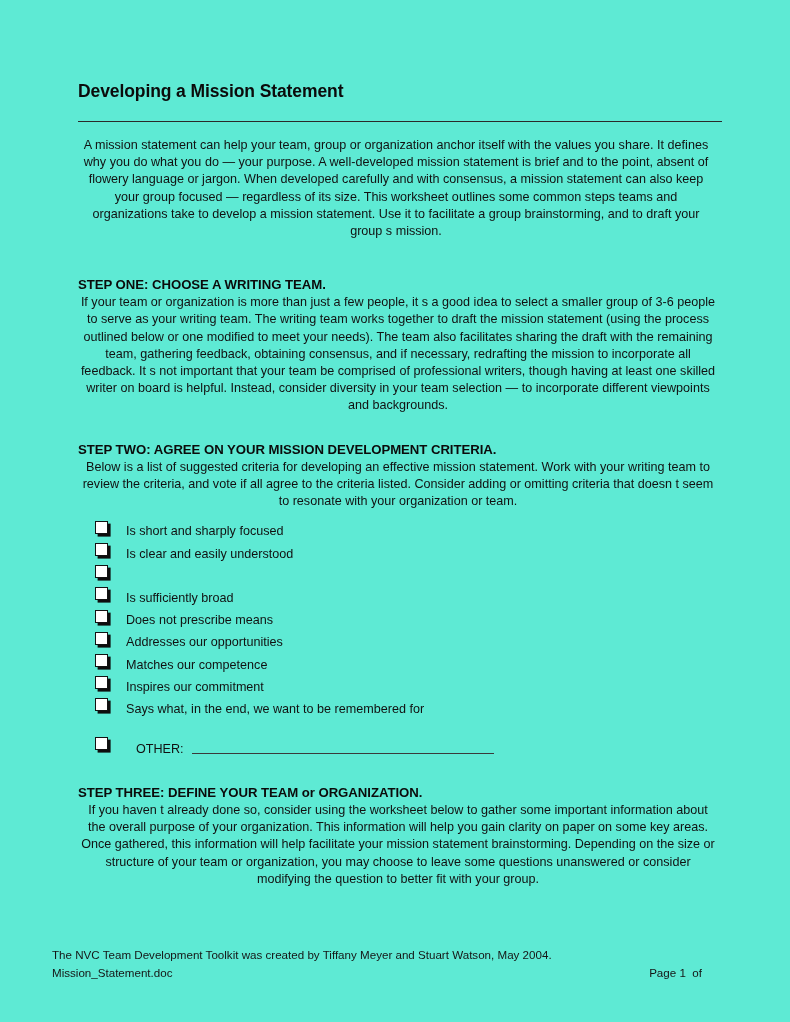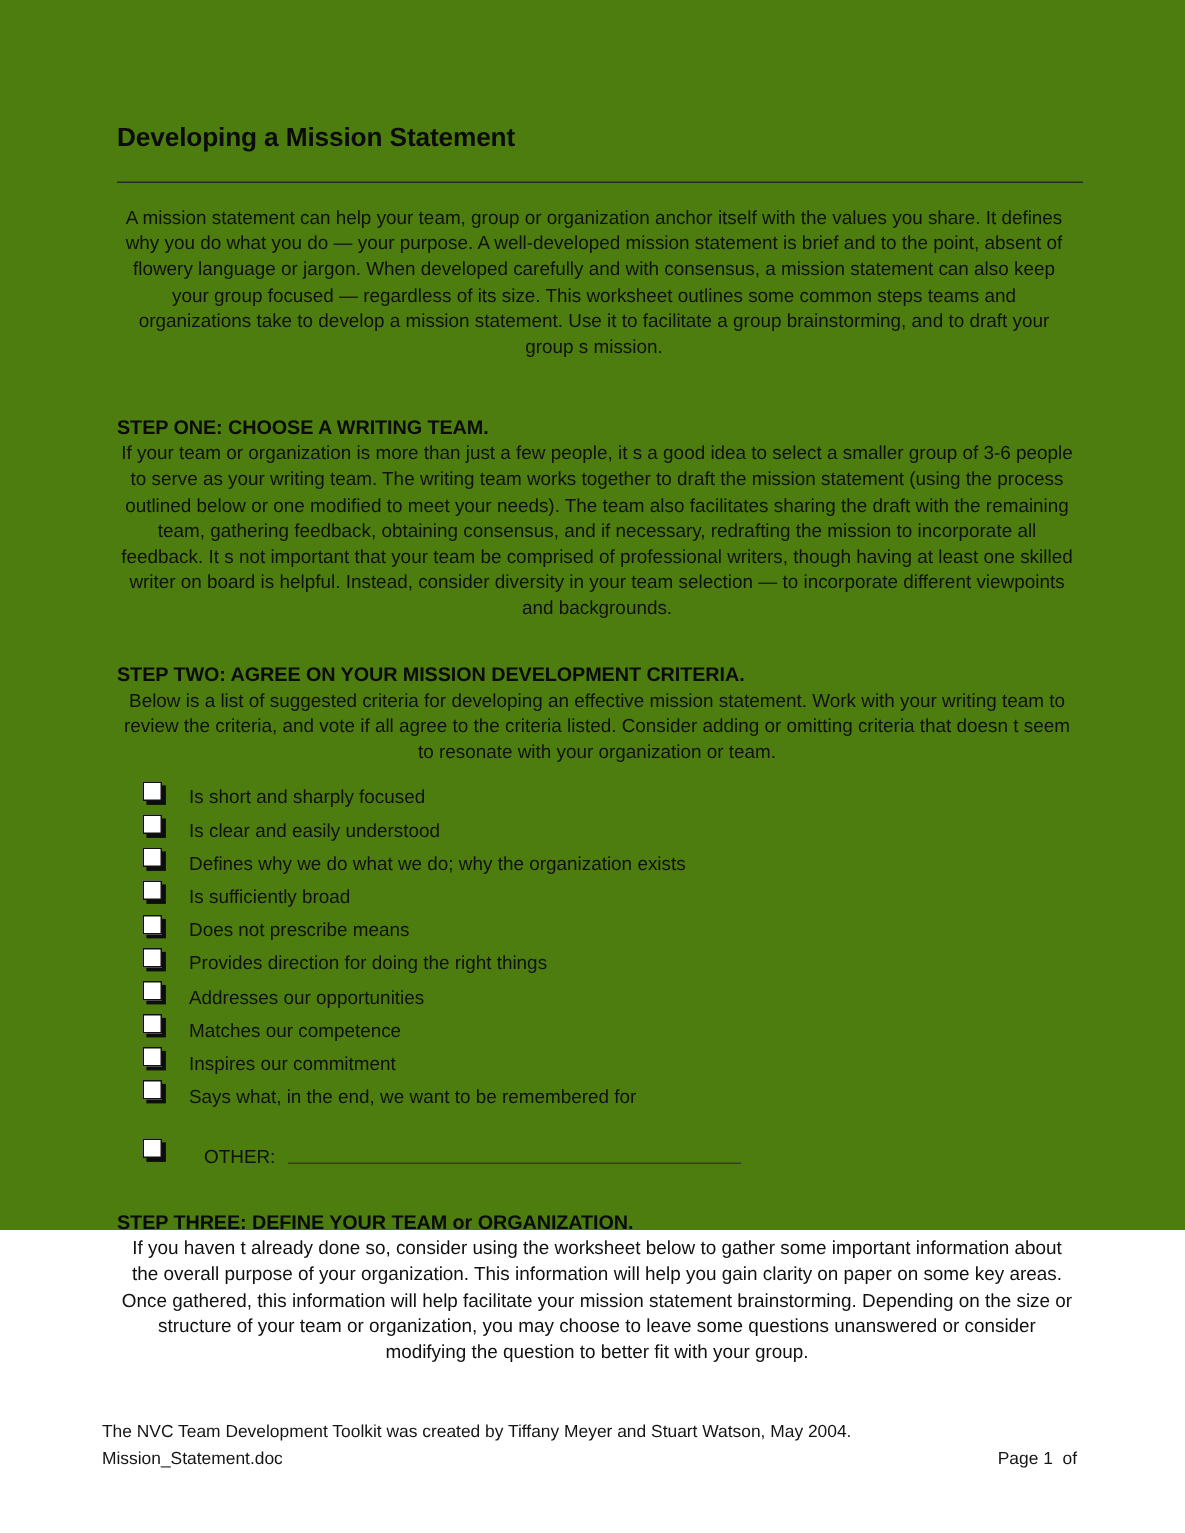--- a/index.html
+++ b/index.html
@@ -16,22 +16,22 @@
     font-family: "Liberation Sans", sans-serif;
     color: #000000;
     -webkit-font-smoothing: antialiased;
   }
 
   .page {
     position: absolute;
     left: 0;
     top: 0;
     width: 790px;
-    height: 820px;
-    background: #4d7c0f;
+    height: 1022px;
+    background: #5eead4;
   }
 
   .content {
     position: absolute;
     left: 78px;
     top: 80px;
     width: 644px;
   }
 
   
@@ -148,21 +148,21 @@
     display: inline-block;
     width: 302px;
     height: 0;
     border-bottom: 1.2px solid #3a3a3a;
     margin-bottom: 3px;
   }
 
   
   .footer {
     position: absolute;
-    left: 68px;
+    left: 52px;
     top: 946px;
     width: 652px;
     font-size: 11.6px;
     line-height: 17.5px;
     color: #151515;
   }
   .footer-line-1 {
     margin: 0;
   }
   .footer-line-2 {
@@ -201,33 +201,28 @@
       <li class="check-row">
             <span class="checkbox-glyph"></span>
             <span class="check-label">Is short and sharply focused</span>
           </li>
           <li class="check-row">
             <span class="checkbox-glyph"></span>
             <span class="check-label">Is clear and easily understood</span>
           </li>
           <li class="check-row">
             <span class="checkbox-glyph"></span>
-            <span class="check-label">Defines why we do what we do; why the organization exists</span>
           </li>
           <li class="check-row">
             <span class="checkbox-glyph"></span>
             <span class="check-label">Is sufficiently broad</span>
           </li>
           <li class="check-row">
             <span class="checkbox-glyph"></span>
             <span class="check-label">Does not prescribe means</span>
-          </li>
-          <li class="check-row">
-            <span class="checkbox-glyph"></span>
-            <span class="check-label">Provides direction for doing the right things</span>
           </li>
           <li class="check-row">
             <span class="checkbox-glyph"></span>
             <span class="check-label">Addresses our opportunities</span>
           </li>
           <li class="check-row">
             <span class="checkbox-glyph"></span>
             <span class="check-label">Matches our competence</span>
           </li>
           <li class="check-row">

